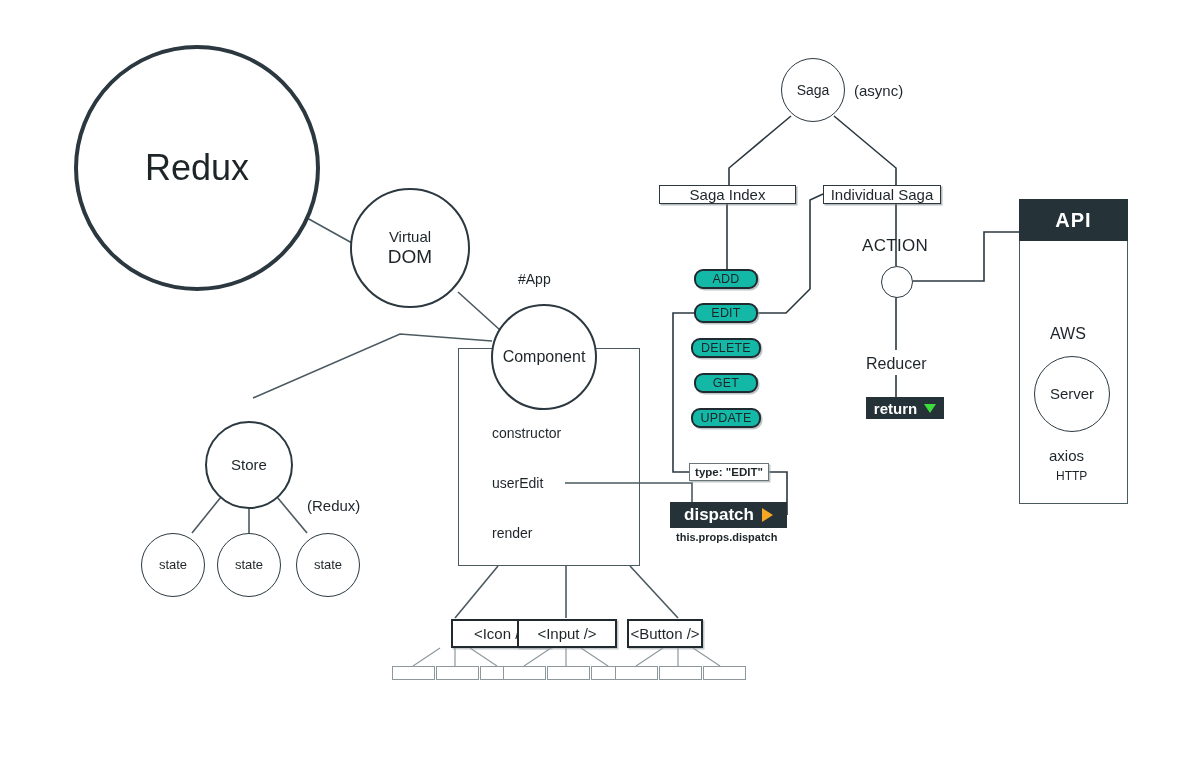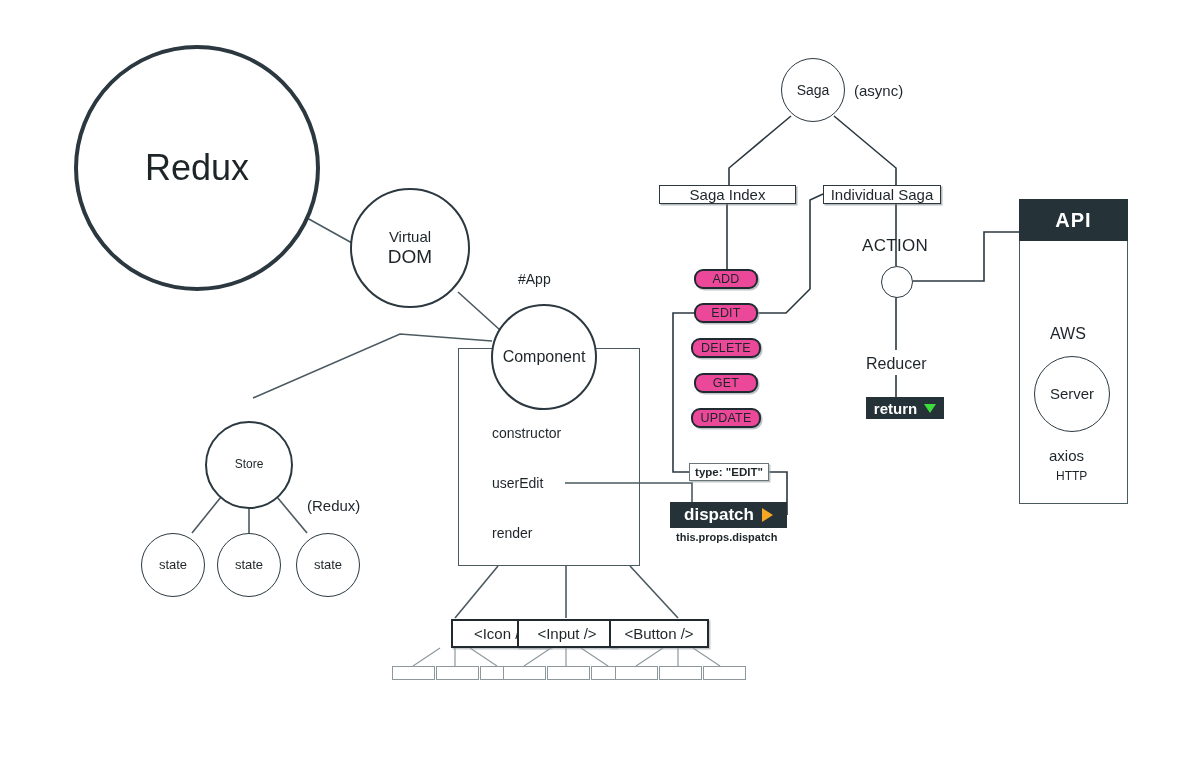--- a/index.html
+++ b/index.html
@@ -41,21 +41,21 @@
     background: #ffffff;
     border: 2px solid #2b3840;
   }
   .c-react {
     border-width: 4px;
     font-size: 36px;
   }
   .c-vdom  { border-width: 2px; font-size: 15px; }
   .c-vdom .big { font-size: 19px; }
   .c-component { border-width: 2px; font-size: 16px; }
-  .c-store { border-width: 2px; font-size: 12px; }
+  .c-store { border-width: 2px; font-size: 15px; }
   .c-state { border-width: 1.4px; font-size: 13px; }
   .c-saga  { border-width: 1.4px; font-size: 14px; }
   .c-action-dot { border-width: 1.4px; background:#fff; }
   .c-server { border-width: 1.4px; font-size: 15px; }
 
   
   .label {
     position: absolute;
     white-space: nowrap;
   }
@@ -90,21 +90,21 @@
     font-size: 15px;
     box-shadow: 1.5px 1.5px 0 rgba(120,130,135,0.55);
   }
 
   
   .pill {
     position: absolute;
     box-sizing: border-box;
     border: 2.2px solid #202b31;
     border-radius: 9px;
-    background: #ec4899;
+    background: #14b8a6;
     display: flex;
     align-items: center;
     justify-content: center;
     font-size: 12.5px;
     letter-spacing: 0.2px;
     box-shadow: 1.5px 1.5px 0 rgba(150,158,162,0.6);
   }
 
   
   .chip {
@@ -288,21 +288,21 @@
   <div class="node circle c-state" style="left:296px; top:533px; width:64px; height:64px;">
     <span>state</span>
   </div>
 
   <div class="leaf" style="left:414px; top:619px; width:100px; height:29px;margin-left:37px;">
     <span>&lt;Icon /&gt;</span>
   </div>
   <div class="leaf" style="left:517px; top:619px; width:100px; height:29px;">
     <span>&lt;Input /&gt;</span>
   </div>
-  <div class="leaf" style="left:609px; top:619px; width:100px; height:29px;">
+  <div class="leaf" style="left:627px; top:619px; width:76px; height:29px;">
     <span>&lt;Button /&gt;</span>
   </div>
 
   <div class="micro" style="left:392px; top:666px; width:43px; height:14px;"></div>
   <div class="micro" style="left:436px; top:666px; width:43px; height:14px;"></div>
   <div class="micro" style="left:480px; top:666px; width:43px; height:14px;"></div>
   <div class="micro" style="left:503px; top:666px; width:43px; height:14px;"></div>
   <div class="micro" style="left:547px; top:666px; width:43px; height:14px;"></div>
   <div class="micro" style="left:591px; top:666px; width:43px; height:14px;"></div>
   <div class="micro" style="left:615px; top:666px; width:43px; height:14px;"></div>

